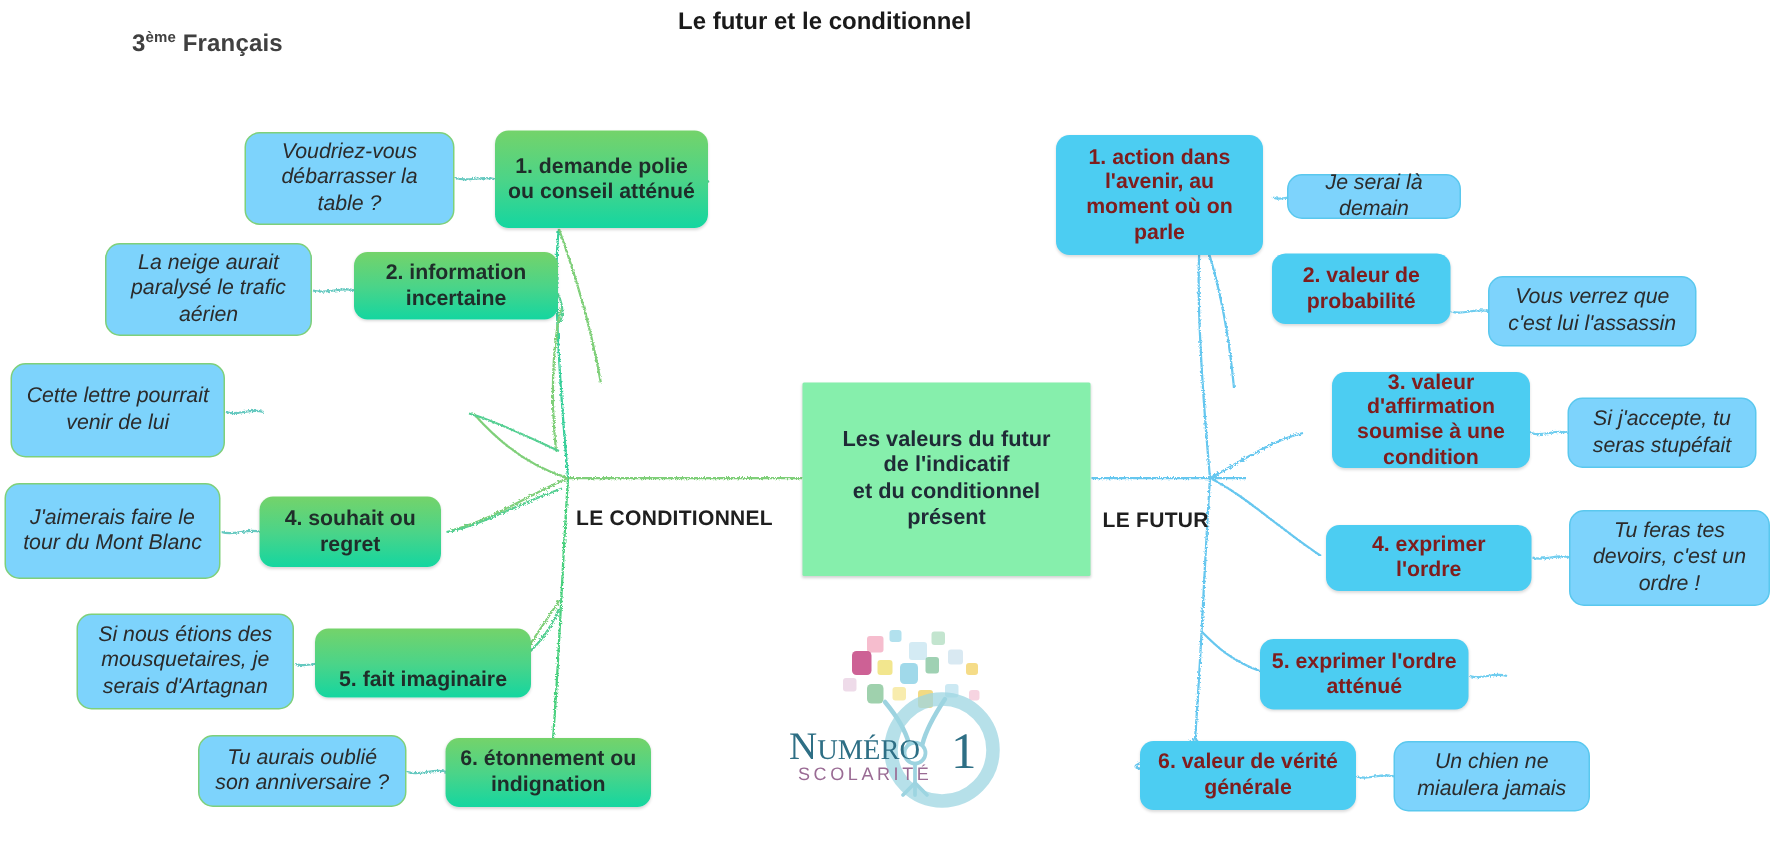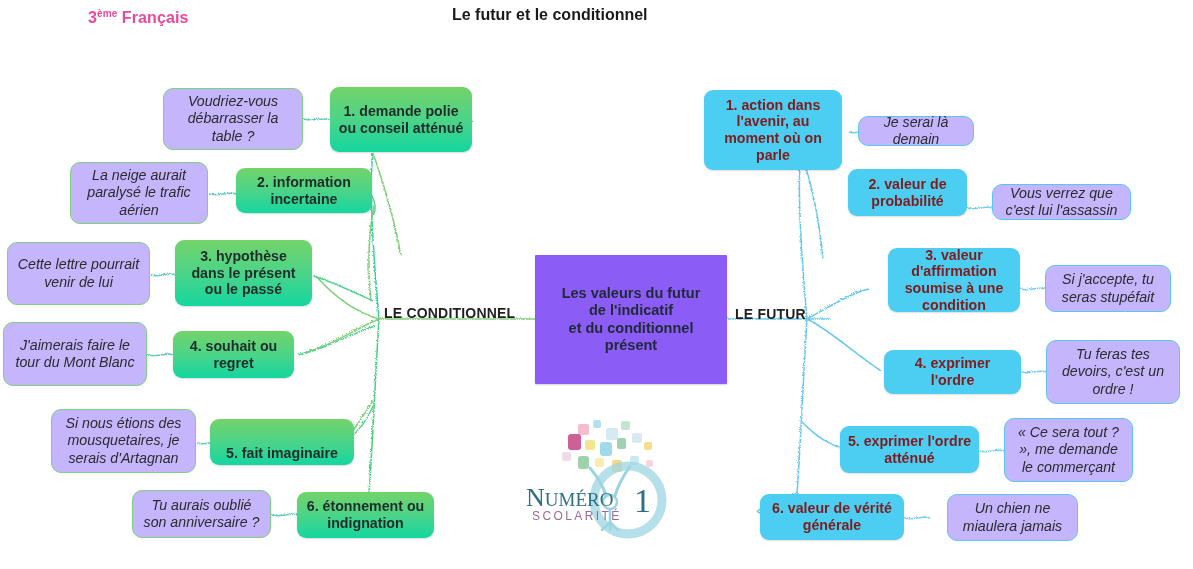--- a/index.html
+++ b/index.html
@@ -13,22 +13,22 @@
     overflow: hidden;
     font-family: "Liberation Sans", sans-serif;
     color: #2b2b2b;
   }
 
   
   #header-bar {
     position: absolute; left: 0; top: 0; width: 1193px; height: 40px;
   }
   #subject-title {
-    position: absolute; left: 88px; top: 8px;
-    font-size: 16px; font-weight: bold; color: #ec4899;
+    position: absolute; left: 88px; top: 20px;
+    font-size: 16px; font-weight: bold; color: #404040;
     letter-spacing: .1px; white-space: nowrap;
   }
   #subject-title sup { font-size: 10px; vertical-align: super; font-weight: bold;}
   #doc-title {
     position: absolute; left: 452px; top: 6px;
     font-size: 16px; font-weight: bold; color: #1a1a1a;
     white-space: nowrap;
   }
 
   
@@ -43,21 +43,21 @@
 
   
   .node {
     position: absolute;
     display: flex; align-items: center; justify-content: center;
     text-align: center;
     line-height: 1.18;
   }
 
   .node-center {
-    background: #8b5cf6;
+    background: #86efac;
     color: #1f2a36;
     font-weight: bold;
     font-size: 14.5px;
     border-radius: 1px;
     box-shadow: 0 1px 2px rgba(0,0,0,.18);
     padding: 4px 8px;
   }
 
   .node-branch-green {
     background: linear-gradient(180deg, #74d36a 0%, #4ad489 52%, #14d6a0 100%);
@@ -73,38 +73,39 @@
     background: #4ccdf2;
     color: #7f1d1d;
     font-weight: bold;
     font-size: 14.2px;
     border-radius: 9px;
     padding: 3px 7px;
     box-shadow: 0 1px 2px rgba(0,0,0,.14);
   }
 
   .node-example {
-    background: #c4b5fd;
+    background: #7dd3fc;
     font-style: italic;
     font-size: 14.2px;
     color: #2b2b2b;
     border-radius: 10px;
     padding: 3px 7px;
     line-height: 1.2;
   }
   .node-example.green-edge { border: 1.4px solid #7ed07a; }
   .node-example.blue-edge  { border: 1.4px solid #5ac8ee; }
 
   
   .branch-label {
     position: absolute;
     font-size: 14px; font-weight: bold;
     color: #1f1f1f;
     letter-spacing: .2px;
     white-space: nowrap;
+    margin-top: 32px;
   }
 
   
   #brand-logo {
     position: absolute; left: 518px; top: 418px;
     width: 190px; height: 128px;
   }
   #logo-wordmark {
     position: absolute; left: 8px; top: 62px;
     width: 180px; height: 46px;
@@ -205,23 +206,20 @@
     <span>Voudriez-vous débarrasser la table ?</span>
   </div>
 
   <div class="node node-branch-green" style="left:236px; top:168px; width:136px; height:45px;">
     <span>2. information incertaine</span>
   </div>
   <div class="node node-example green-edge" style="left:70px; top:162px; width:138px; height:62px;">
     <span>La neige aurait paralysé le trafic aérien</span>
   </div>
 
-  <div class="node node-branch-green" style="left:175px; top:240px; width:137px; height:66px;">
-    <span>3. hypothèse dans le présent ou le passé</span>
-  </div>
   <div class="node node-example green-edge" style="left:7px; top:242px; width:143px; height:63px;">
     <span>Cette lettre pourrait venir de lui</span>
   </div>
 
   <div class="node node-branch-green" style="left:173px; top:331px; width:121px; height:47px;">
     <span>4. souhait ou regret</span>
   </div>
   <div class="node node-example green-edge" style="left:3px; top:322px; width:144px; height:64px;">
     <span>J'aimerais faire le tour du Mont Blanc</span>
   </div>
@@ -243,49 +241,46 @@
   <div class="node node-branch-blue" style="left:704px; top:90px; width:138px; height:80px;">
     <span>1. action dans l'avenir, au moment où on parle</span>
   </div>
   <div class="node node-example blue-edge" style="left:858px; top:116px; width:116px; height:30px;">
     <span>Je serai là demain</span>
   </div>
 
   <div class="node node-branch-blue" style="left:848px; top:169px; width:119px; height:47px;">
     <span>2. valeur de probabilité</span>
   </div>
-  <div class="node node-example blue-edge" style="left:992px; top:184px; width:139px; height:36px;">
+  <div class="node node-example blue-edge" style="left:992px; top:184px; width:139px; height:47px;">
     <span>Vous verrez que c'est lui l'assassin</span>
   </div>
 
   <div class="node node-branch-blue" style="left:888px; top:248px; width:132px; height:64px;">
     <span>3. valeur d'affirmation soumise à une condition</span>
   </div>
   <div class="node node-example blue-edge" style="left:1045px; top:265px; width:126px; height:47px;">
     <span>Si j'accepte, tu seras stupéfait</span>
   </div>
 
   <div class="node node-branch-blue" style="left:884px; top:350px; width:137px; height:44px;">
     <span>4. exprimer l'ordre</span>
   </div>
   <div class="node node-example blue-edge" style="left:1046px; top:340px; width:134px; height:64px;">
     <span>Tu feras tes devoirs, c'est un ordre !</span>
   </div>
 
   <div class="node node-branch-blue" style="left:840px; top:426px; width:139px; height:47px;">
     <span>5. exprimer l'ordre atténué</span>
   </div>
-  <div class="node node-example blue-edge" style="left:1004px; top:418px; width:129px; height:64px;">
-    <span>« Ce sera tout ? », me demande le commerçant</span>
-  </div>
 
   <div class="node node-branch-blue" style="left:760px; top:494px; width:144px; height:46px;">
     <span>6. valeur de vérité générale</span>
   </div>
-  <div class="node node-example blue-edge" style="left:929px; top:494px; width:131px; height:47px;margin-left:18px;">
+  <div class="node node-example blue-edge" style="left:929px; top:494px; width:131px; height:47px;">
     <span>Un chien ne miaulera jamais</span>
   </div>
 
   <div id="brand-logo">
     <svg viewBox="0 0 190 128" width="190" height="128">
 
       <g>
         <rect x="60" y="6" width="11" height="11" rx="2" fill="#f4b2c6" opacity=".85"></rect>
         <rect x="75" y="2" width="8" height="8" rx="2" fill="#9fd9ea" opacity=".8"></rect>
         <rect x="88" y="10" width="12" height="12" rx="2" fill="#cfe9f3" opacity=".9"></rect>

